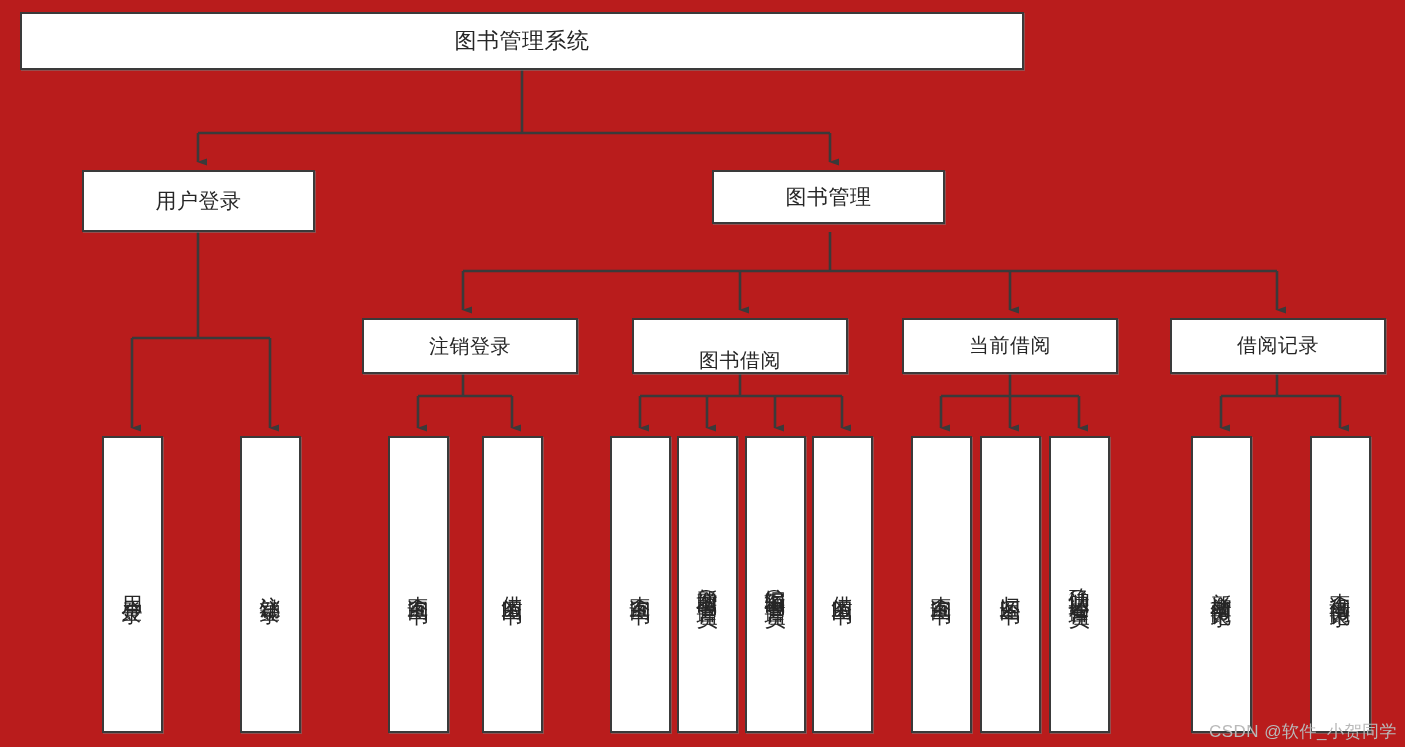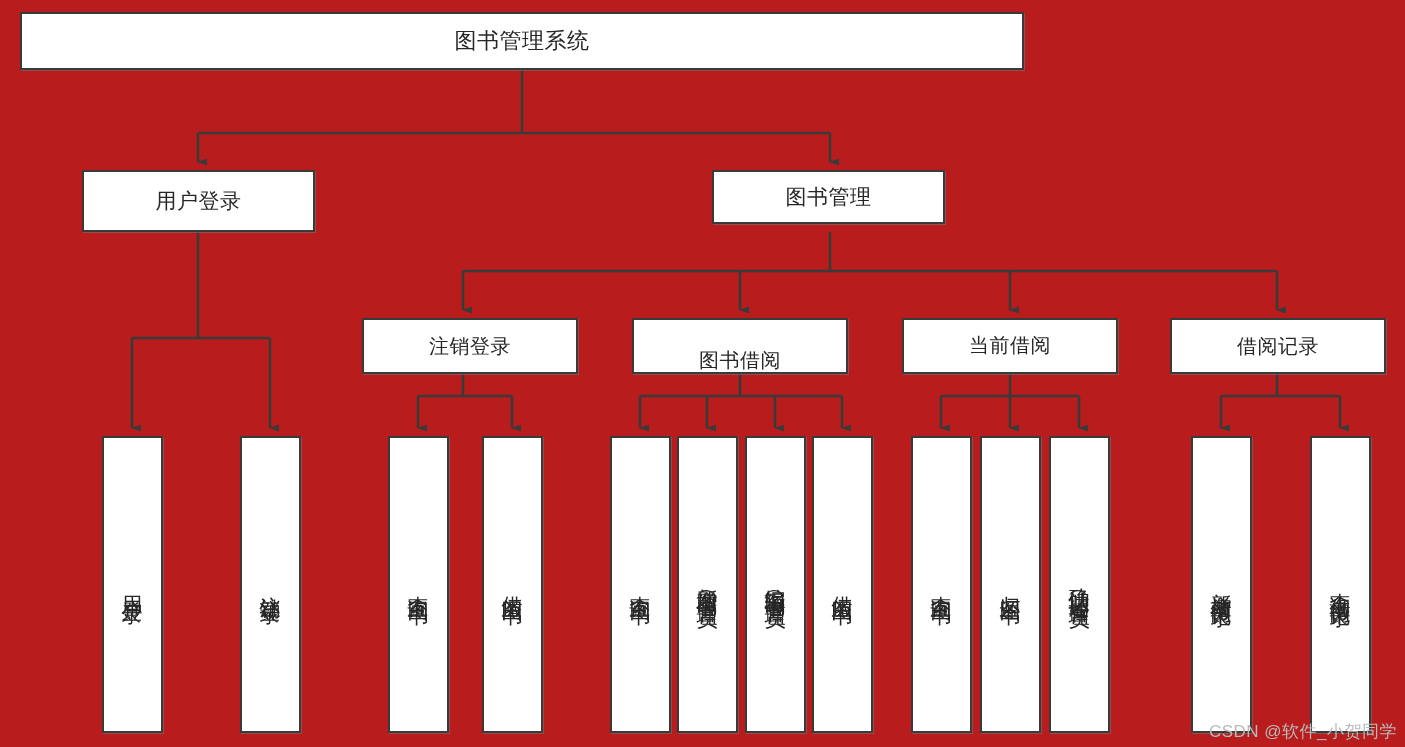--- a/index.html
+++ b/index.html
@@ -132,21 +132,21 @@
 
   <div class="node level2" style="left:362px; top:318px; width:216px; height:56px;">
     <span class="label">注销登录</span>
   </div>
   <div class="node level2" style="left:632px; top:318px; width:216px; height:56px;align-items:flex-end;">
     <span class="label">图书借阅</span>
   </div>
   <div class="node level2" style="left:902px; top:318px; width:216px; height:56px;font-family:Liberation Mono, monospace;">
     <span class="label">当前借阅</span>
   </div>
-  <div class="node level2" style="left:1170px; top:318px; width:216px; height:56px;">
+  <div class="node level2" style="left:1170px; top:318px; width:216px; height:56px;font-family:Liberation Mono, monospace;">
     <span class="label">借阅记录</span>
   </div>
 
   <div class="node leaf" style="left:102px; top:436px; width:61px; height:297px;">
     <span class="label">用户登录</span>
   </div>
   <div class="node leaf" style="left:240px; top:436px; width:61px; height:297px;">
     <span class="label">注销登录</span>
   </div>
 

